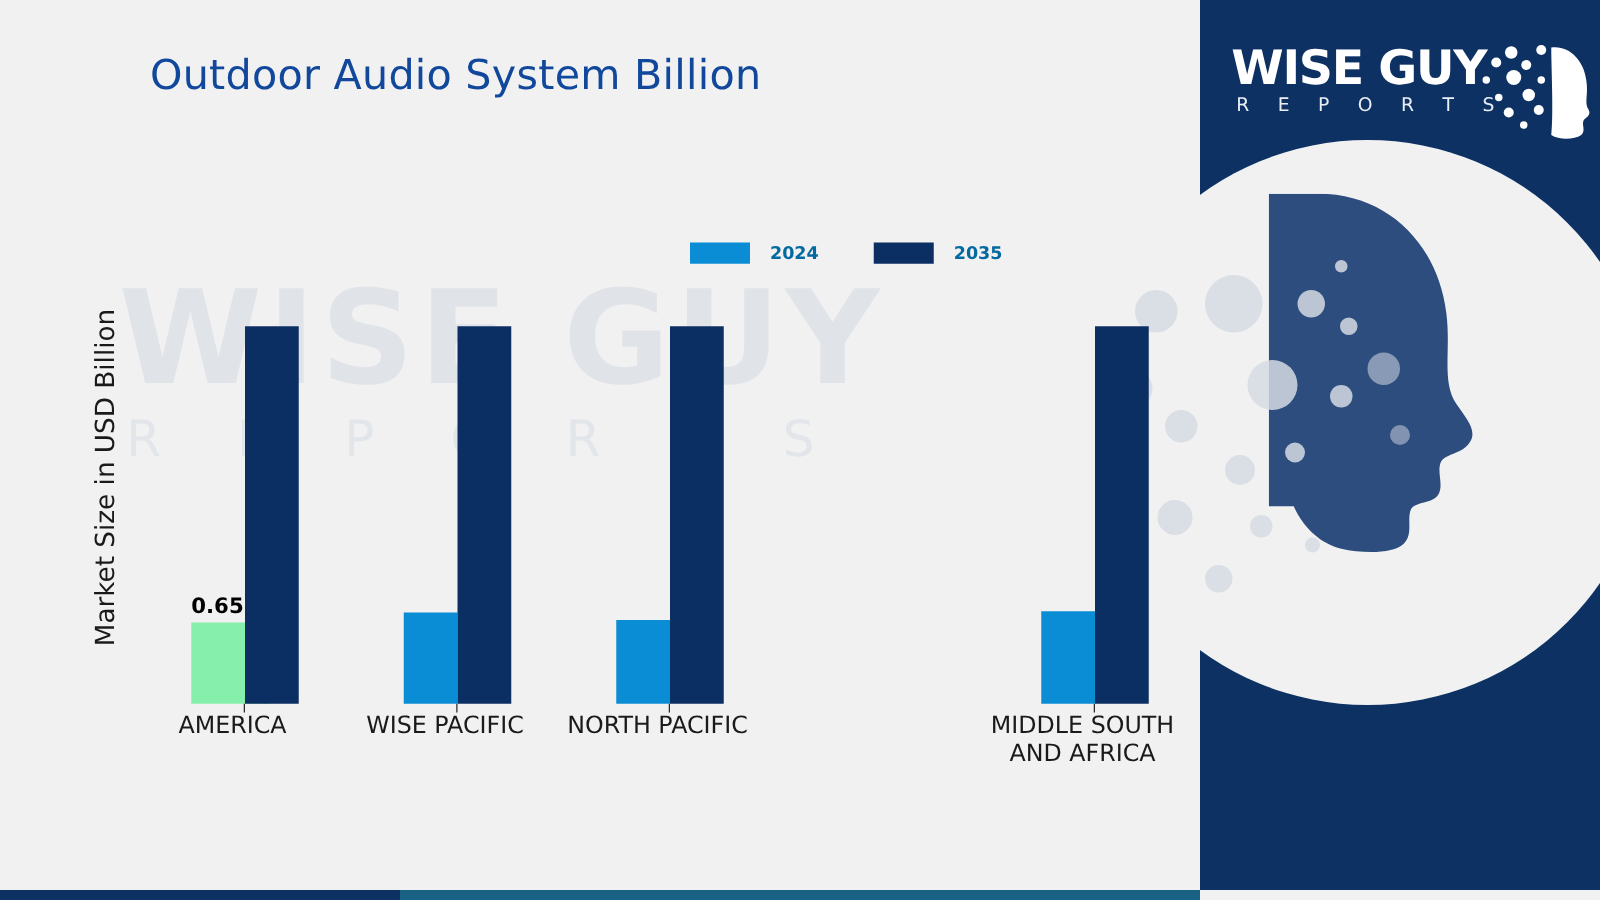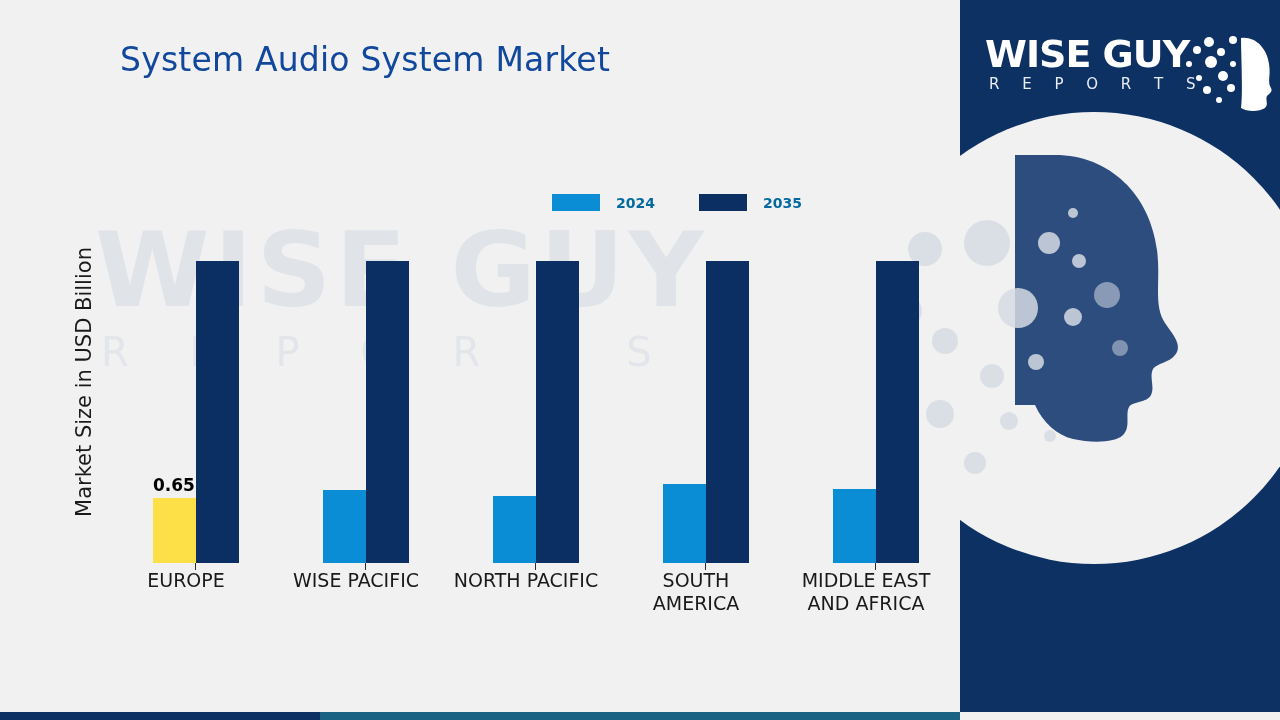--- a/index.html
+++ b/index.html
@@ -303,50 +303,44 @@
     <div class="legend-item">
       <span class="legend-swatch" style="background: rgb(11, 141, 214);"></span>
       <span class="legend-label">2024</span>
     </div>
     <div class="legend-item">
       <span class="legend-swatch" style="background: rgb(12, 47, 99);"></span>
       <span class="legend-label">2035</span>
     </div>
   </div>
 
-  <div class="chart-title">System Audio System Market</div>
+  <div class="chart-title">Outdoor Audio System Billion</div>
 
   <div class="plot" id="plot">
       <div class="group" style="left: 15px;">
-        <div class="bar bar-2024" style="height: 65.4194px; background: #fde047; padding-left: 20px;">
+        <div class="bar bar-2024" style="height: 65.4194px; background: #86efac; padding-left: 20px;">
           <span class="bar-value">0.65</span>
         </div>
         <div class="bar bar-2032" style="height: 301.935px; background: rgb(12, 47, 99);"></div>
         <span class="tick"></span>
-        <div class="cat-label">EUROPE</div>
+        <div class="cat-label">AMERICA</div>
       </div>
       <div class="group" style="left: 185px;">
         <div class="bar bar-2024" style="height: 73.471px; background: rgb(11, 141, 214);"></div>
         <div class="bar bar-2032" style="height: 301.935px; background: rgb(12, 47, 99);"></div>
         <span class="tick"></span>
         <div class="cat-label">WISE PACIFIC</div>
       </div>
       <div class="group" style="left: 355px;">
         <div class="bar bar-2024" style="height: 67.4323px; background: rgb(11, 141, 214);"></div>
         <div class="bar bar-2032" style="height: 301.935px; background: rgb(12, 47, 99);"></div>
         <span class="tick"></span>
         <div class="cat-label">NORTH PACIFIC</div>
       </div>
-      <div class="group" style="left: 525px;">
-        <div class="bar bar-2024" style="height: 79.5097px; background: rgb(11, 141, 214);"></div>
-        <div class="bar bar-2032" style="height: 301.935px; background: rgb(12, 47, 99);"></div>
-        <span class="tick"></span>
-        <div class="cat-label">SOUTH AMERICA</div>
-      </div>
       <div class="group" style="left: 695px;">
         <div class="bar bar-2024" style="height: 74.4774px; background: rgb(11, 141, 214);"></div>
         <div class="bar bar-2032" style="height: 301.935px; background: rgb(12, 47, 99);"></div>
         <span class="tick"></span>
-        <div class="cat-label">MIDDLE EAST AND AFRICA</div>
+        <div class="cat-label">MIDDLE SOUTH AND AFRICA</div>
       </div>
     </div>
 
 </div>
 
 </body></html>

